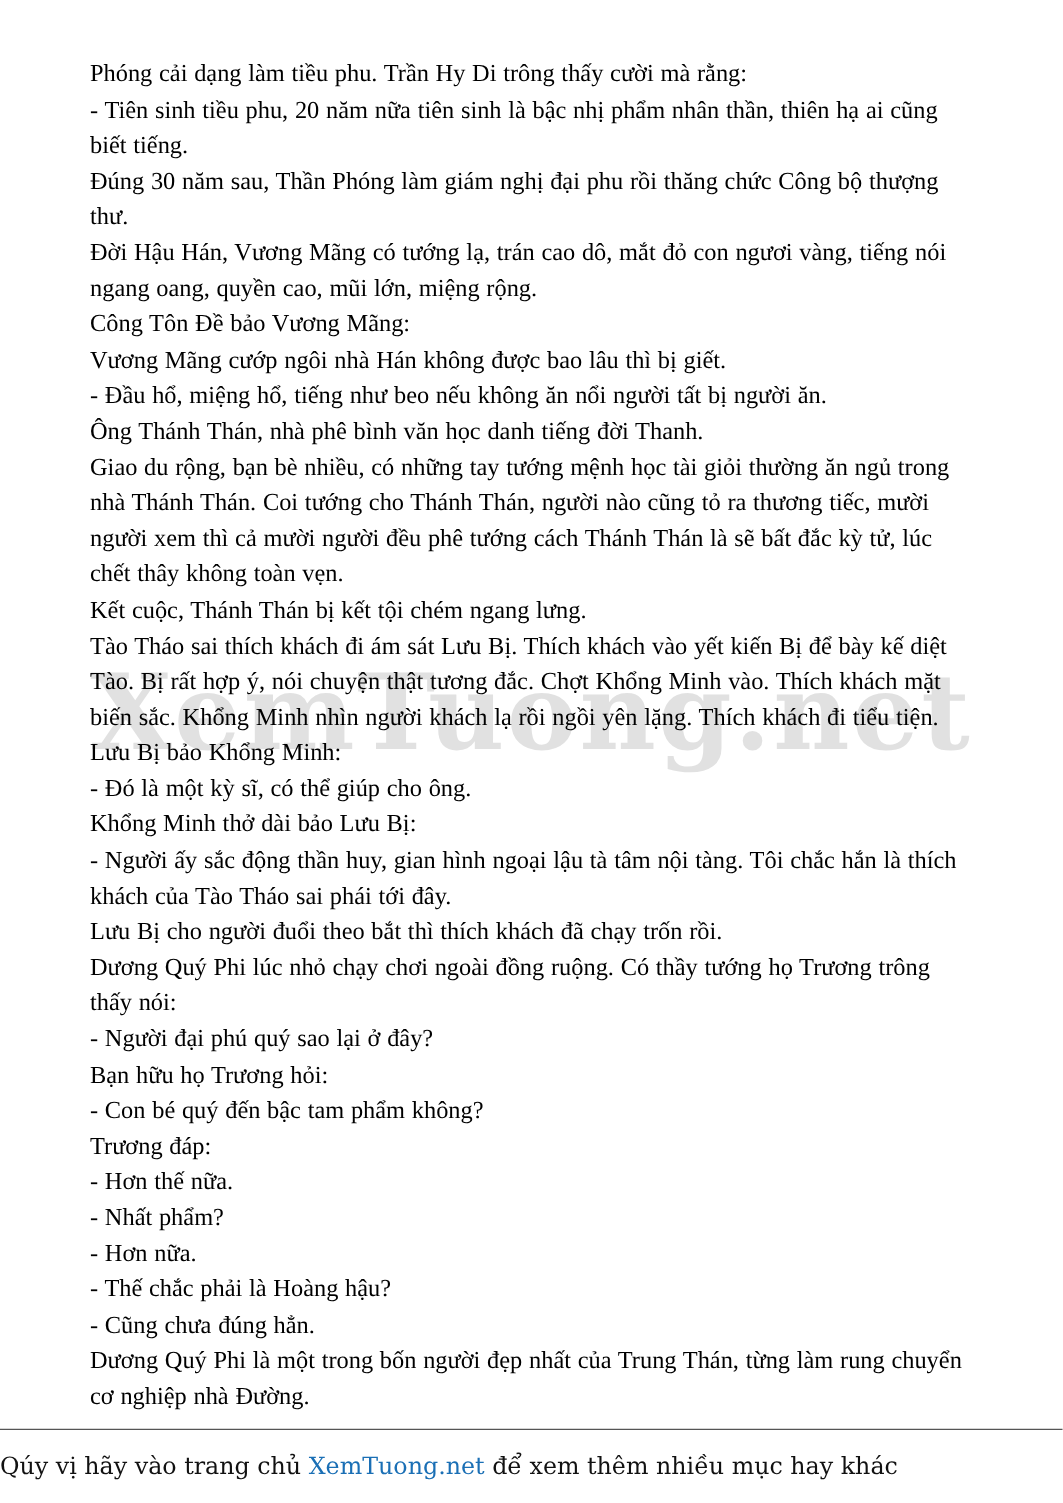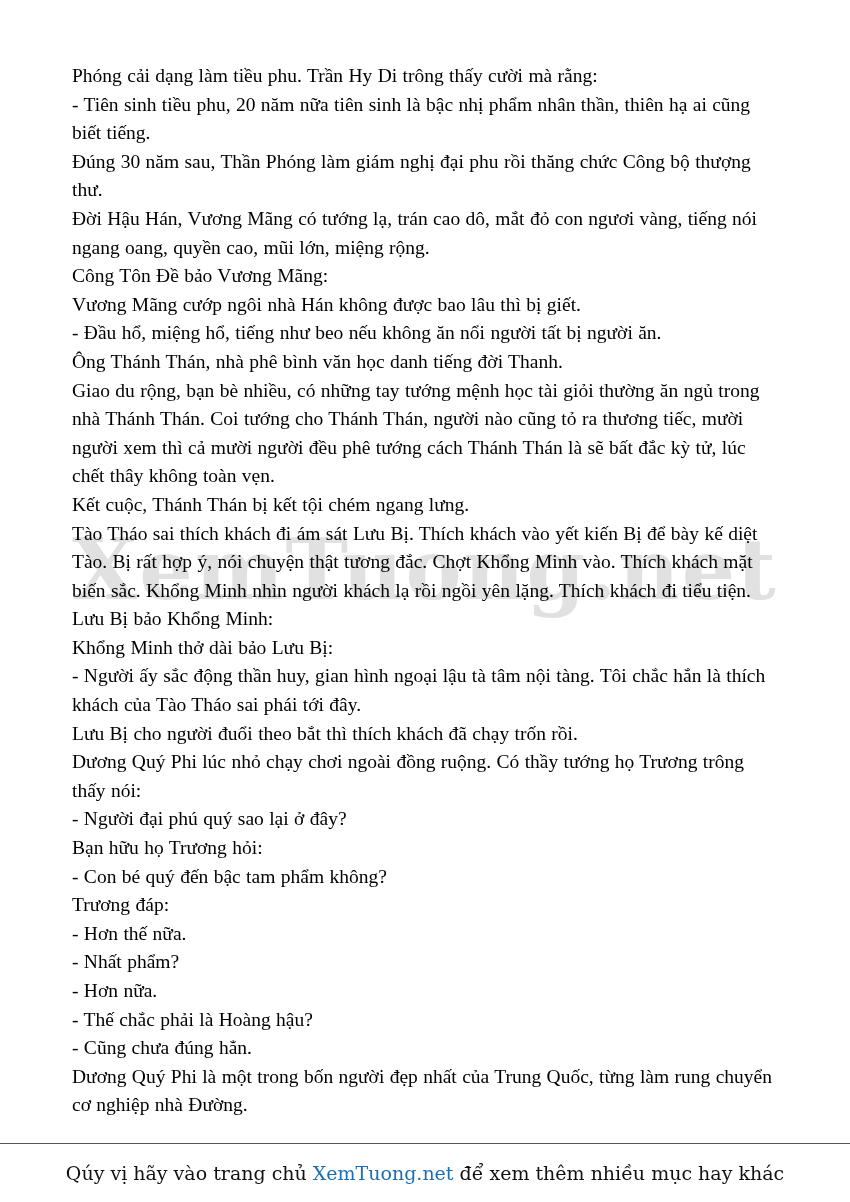--- a/index.html
+++ b/index.html
@@ -33,40 +33,39 @@
     color: rgba(120,120,120,0.22);
     letter-spacing: 2px;
     white-space: nowrap;
     pointer-events: none;
     user-select: none;
     z-index: 1;
   }
   .content {
     position: relative;
     z-index: 2;
-    padding: 62px 72px 0 72px;
+    padding: 46px 72px 0 72px;
   }
   .content p {
     margin: 0;
     font-size: 19.5px;
     line-height: 28.6px;
     text-align: left;
     text-indent: 0;
     word-spacing: 0.5px;
   }
   .footer {
     position: absolute;
     left: 0;
     right: 0;
     bottom: 0;
     height: 58px;
     border-top: 1px solid #555;
     display: flex;
     align-items: center;
-    justify-content: center;
     z-index: 3;
     background: #fff;
   }
   .footer-text {
     font-family: "DejaVu Serif", serif;
     font-size: 19px;
     color: #111;
     white-space: nowrap;
   }
   .footer-text .brand {
@@ -85,34 +84,35 @@
     <p>- Tiên sinh tiều phu, 20 năm nữa tiên sinh là bậc nhị phẩm nhân thần, thiên hạ ai cũng biết tiếng.</p>
     <p>Đúng 30 năm sau, Thần Phóng làm giám nghị đại phu rồi thăng chức Công bộ thượng thư.</p>
     <p>Đời Hậu Hán, Vương Mãng có tướng lạ, trán cao dô, mắt đỏ con ngươi vàng, tiếng nói ngang oang, quyền cao, mũi lớn, miệng rộng.</p>
     <p>Công Tôn Đề bảo Vương Mãng:</p>
     <p>Vương Mãng cướp ngôi nhà Hán không được bao lâu thì bị giết.</p>
     <p>- Đầu hổ, miệng hổ, tiếng như beo nếu không ăn nổi người tất bị người ăn.</p>
     <p>Ông Thánh Thán, nhà phê bình văn học danh tiếng đời Thanh.</p>
     <p>Giao du rộng, bạn bè nhiều, có những tay tướng mệnh học tài giỏi thường ăn ngủ trong nhà Thánh Thán. Coi tướng cho Thánh Thán, người nào cũng tỏ ra thương tiếc, mười người xem thì cả mười người đều phê tướng cách Thánh Thán là sẽ bất đắc kỳ tử, lúc chết thây không toàn vẹn.</p>
     <p>Kết cuộc, Thánh Thán bị kết tội chém ngang lưng.</p>
     <p>Tào Tháo sai thích khách đi ám sát Lưu Bị. Thích khách vào yết kiến Bị để bày kế diệt Tào. Bị rất hợp ý, nói chuyện thật tương đắc. Chợt Khổng Minh vào. Thích khách mặt biến sắc. Khổng Minh nhìn người khách lạ rồi ngồi yên lặng. Thích khách đi tiểu tiện. Lưu Bị bảo Khổng Minh:</p>
+    <p>- Đó là một kỳ sĩ, có thể giúp cho ông.</p>
     <p>Khổng Minh thở dài bảo Lưu Bị:</p>
     <p>- Người ấy sắc động thần huy, gian hình ngoại lậu tà tâm nội tàng. Tôi chắc hắn là thích khách của Tào Tháo sai phái tới đây.</p>
     <p>Lưu Bị cho người đuổi theo bắt thì thích khách đã chạy trốn rồi.</p>
     <p>Dương Quý Phi lúc nhỏ chạy chơi ngoài đồng ruộng. Có thầy tướng họ Trương trông thấy nói:</p>
     <p>- Người đại phú quý sao lại ở đây?</p>
     <p>Bạn hữu họ Trương hỏi:</p>
     <p>- Con bé quý đến bậc tam phẩm không?</p>
     <p>Trương đáp:</p>
     <p>- Hơn thế nữa.</p>
     <p>- Nhất phẩm?</p>
     <p>- Hơn nữa.</p>
     <p>- Thế chắc phải là Hoàng hậu?</p>
     <p>- Cũng chưa đúng hẳn.</p>
-    <p>Dương Quý Phi là một trong bốn người đẹp nhất của Trung Quốc, từng làm rung chuyển cơ nghiệp nhà Đường.</p>
+    <p>Dương Quý Phi là một trong bốn người đẹp nhất của Trung Thán, từng làm rung chuyển cơ nghiệp nhà Đường.</p>
   </div>
 
   <div class="footer">
     <div class="footer-text">
       <span>Qúy vị hãy vào trang chủ </span><span class="brand">XemTuong.net</span><span> để xem thêm nhiều mục hay khác</span>
     </div>
   </div>
 
 </div>
 

